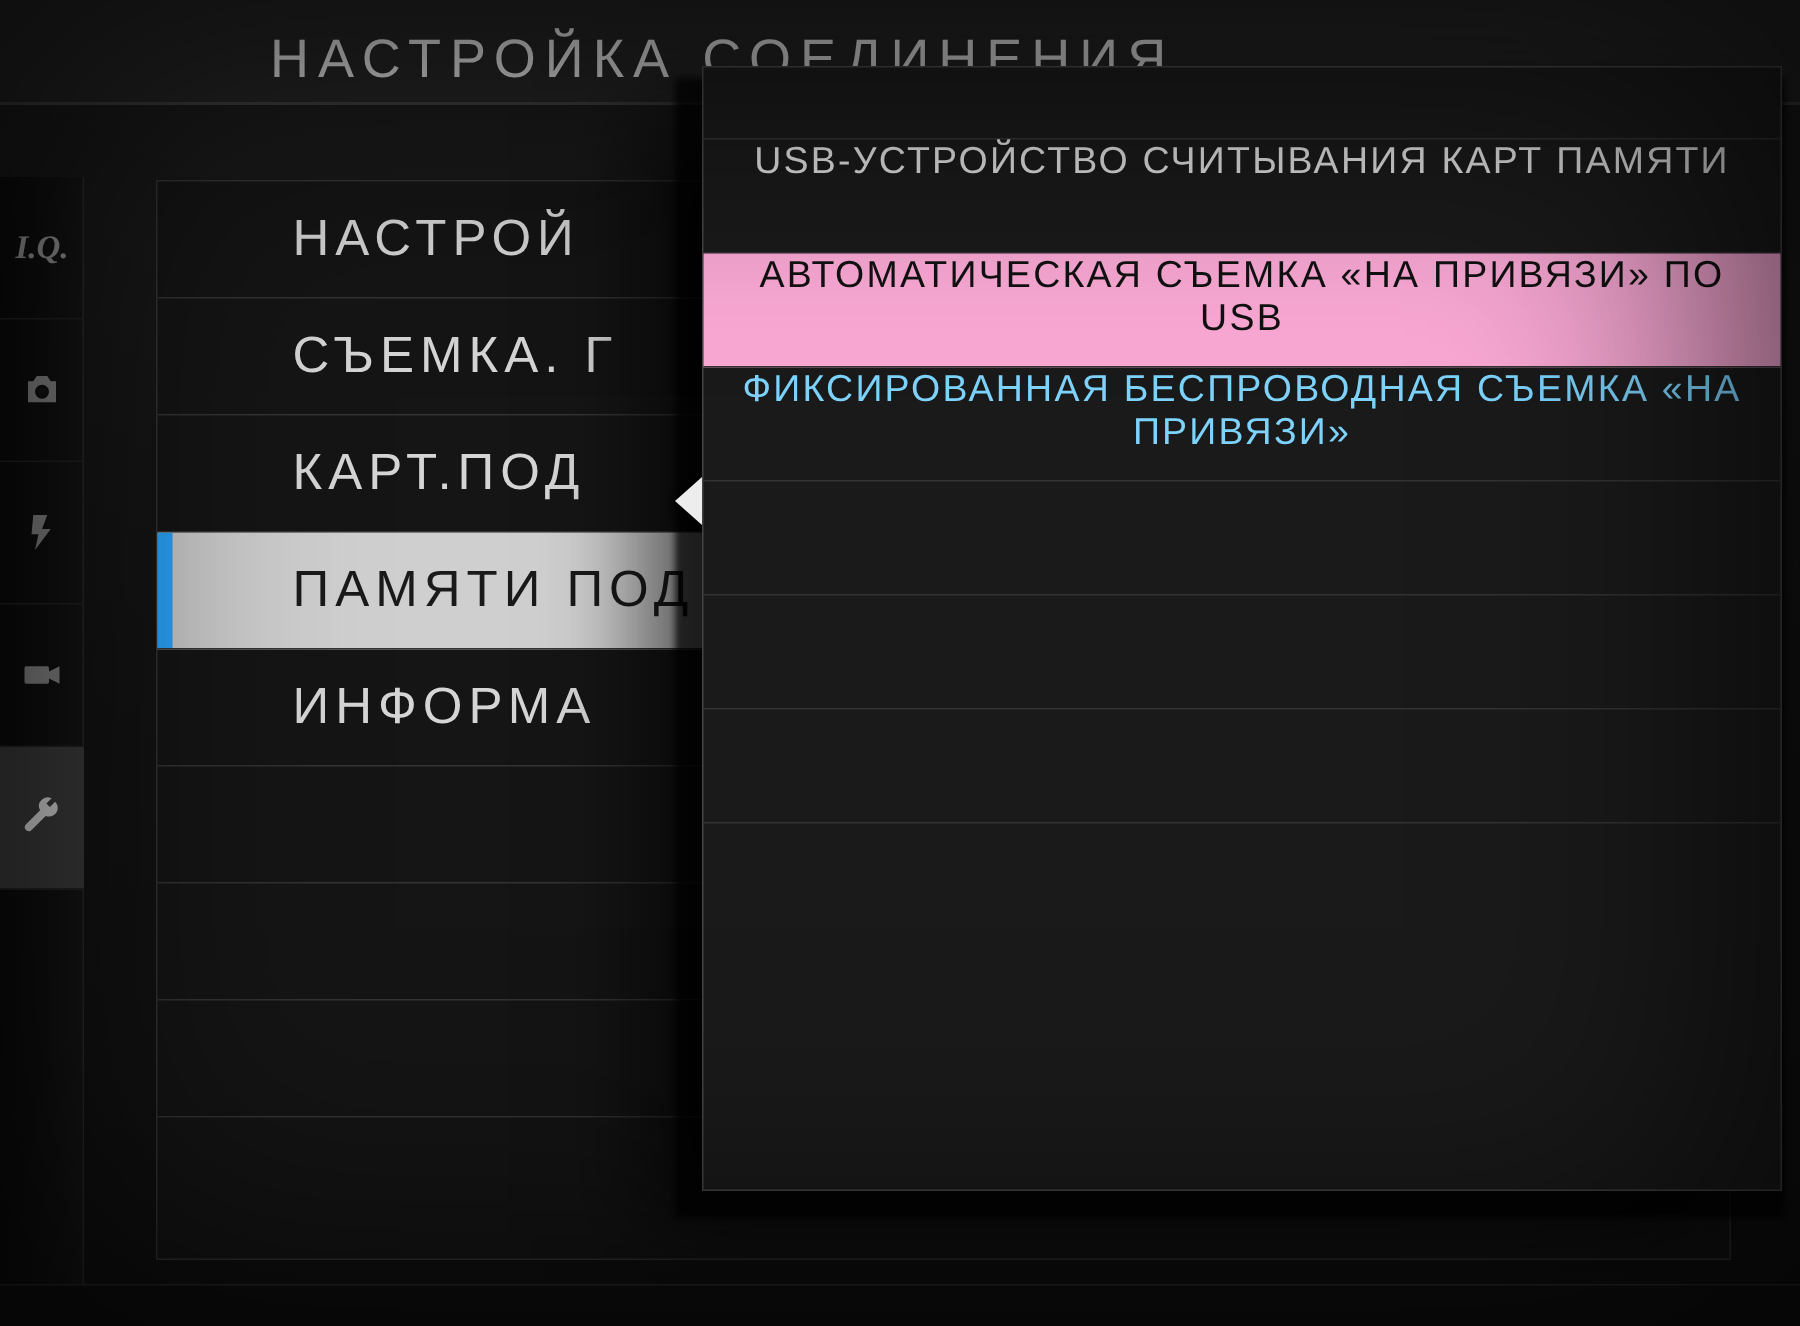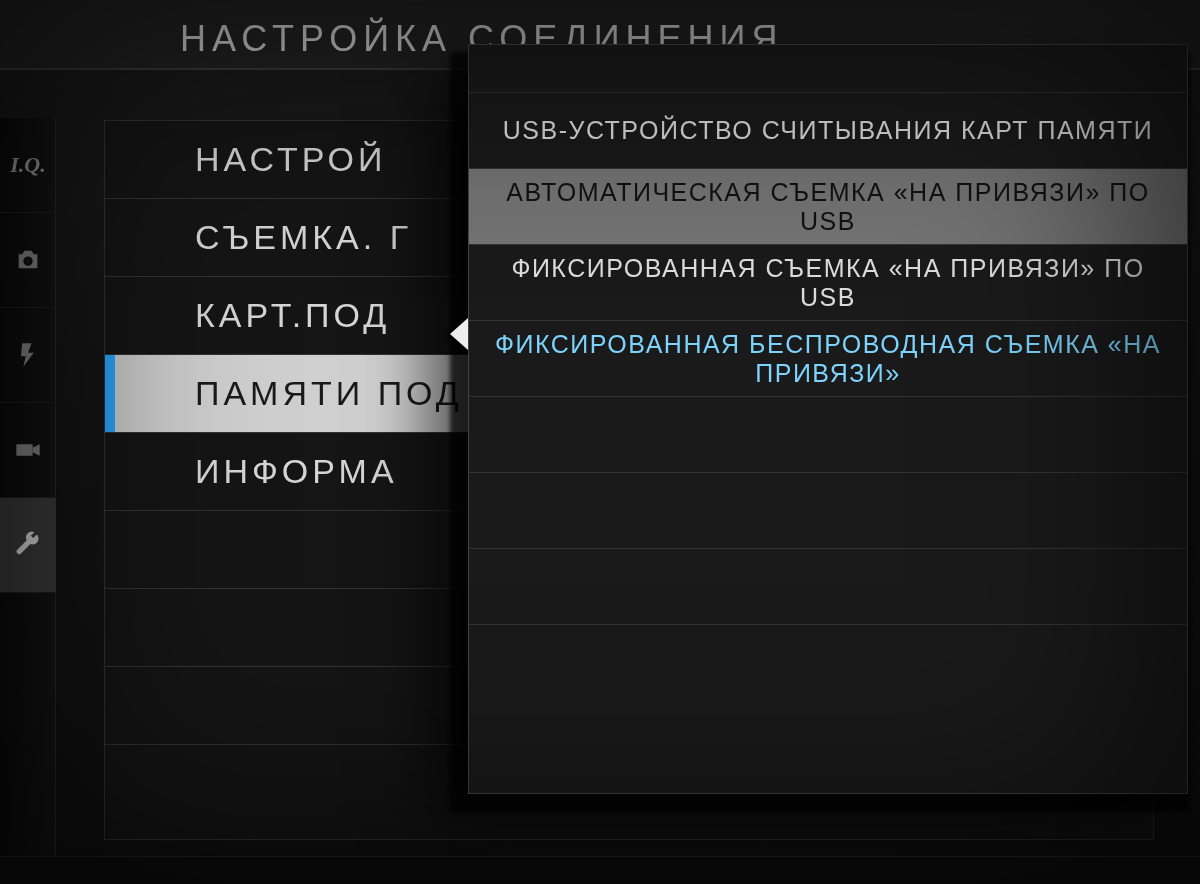--- a/index.html
+++ b/index.html
@@ -100,33 +100,33 @@
     position: absolute;
     left: 468px; top: 44px; width: 720px; height: 750px;
     background: #1a1a1a;
     border: 1px solid #444;
     box-shadow: -40px 30px 60px rgba(0,0,0,0.6);
   }
   .overlay .spacer-top{ height:48px; border-bottom:1px solid #333;}
   .ov-row {
     height: 76px;
     border-bottom: 1px solid #333;
-    display: flex; align-items: center; justify-content: center;
+    display: flex; align-items: flex-start; justify-content: center;
     padding: 0 20px;
     text-align: center;
   }
   .ov-row span{
     font-size: 25px;
     letter-spacing: 1.5px;
     color: #dcdcdc;
     font-weight: 500;
   }
   .ov-row.big span { font-size: 33px; letter-spacing:3px;}
   .ov-row.selected {
-    background: #737373;
+    background: #f9a8d4;
   }
   .ov-row.selected span { color: #111; }
   .ov-row.disabled span { color: #7dd3fc; }
   .ov-row.empty { }
   .pointer {
     position:absolute;
     left: 450px; top: 318px;
     width: 0; height: 0;
     border-top: 16px solid transparent;
     border-bottom: 16px solid transparent;
@@ -202,23 +202,20 @@
   <div class="overlay-shadow"></div>
   <div class="pointer"></div>
   <div class="overlay">
     <div class="spacer-top"></div>
     <div class="ov-row">
         <span>USB-УСТРОЙСТВО СЧИТЫВАНИЯ КАРТ ПАМЯТИ</span>
       </div>
     <div class="ov-row selected">
         <span>АВТОМАТИЧЕСКАЯ СЪЕМКА «НА ПРИВЯЗИ» ПО USB</span>
       </div>
-    <div class="ov-row">
-        <span>ФИКСИРОВАННАЯ СЪЕМКА «НА ПРИВЯЗИ» ПО USB</span>
-      </div>
     <div class="ov-row disabled">
         <span>ФИКСИРОВАННАЯ БЕСПРОВОДНАЯ СЪЕМКА «НА ПРИВЯЗИ»</span>
       </div>
     <div class="ov-row empty"></div>
     <div class="ov-row empty"></div>
     <div class="ov-row empty"></div>
     <div class="ov-row empty" style="border-bottom:none"></div>
   </div>
 
   <div class="bottom-strip"></div>

